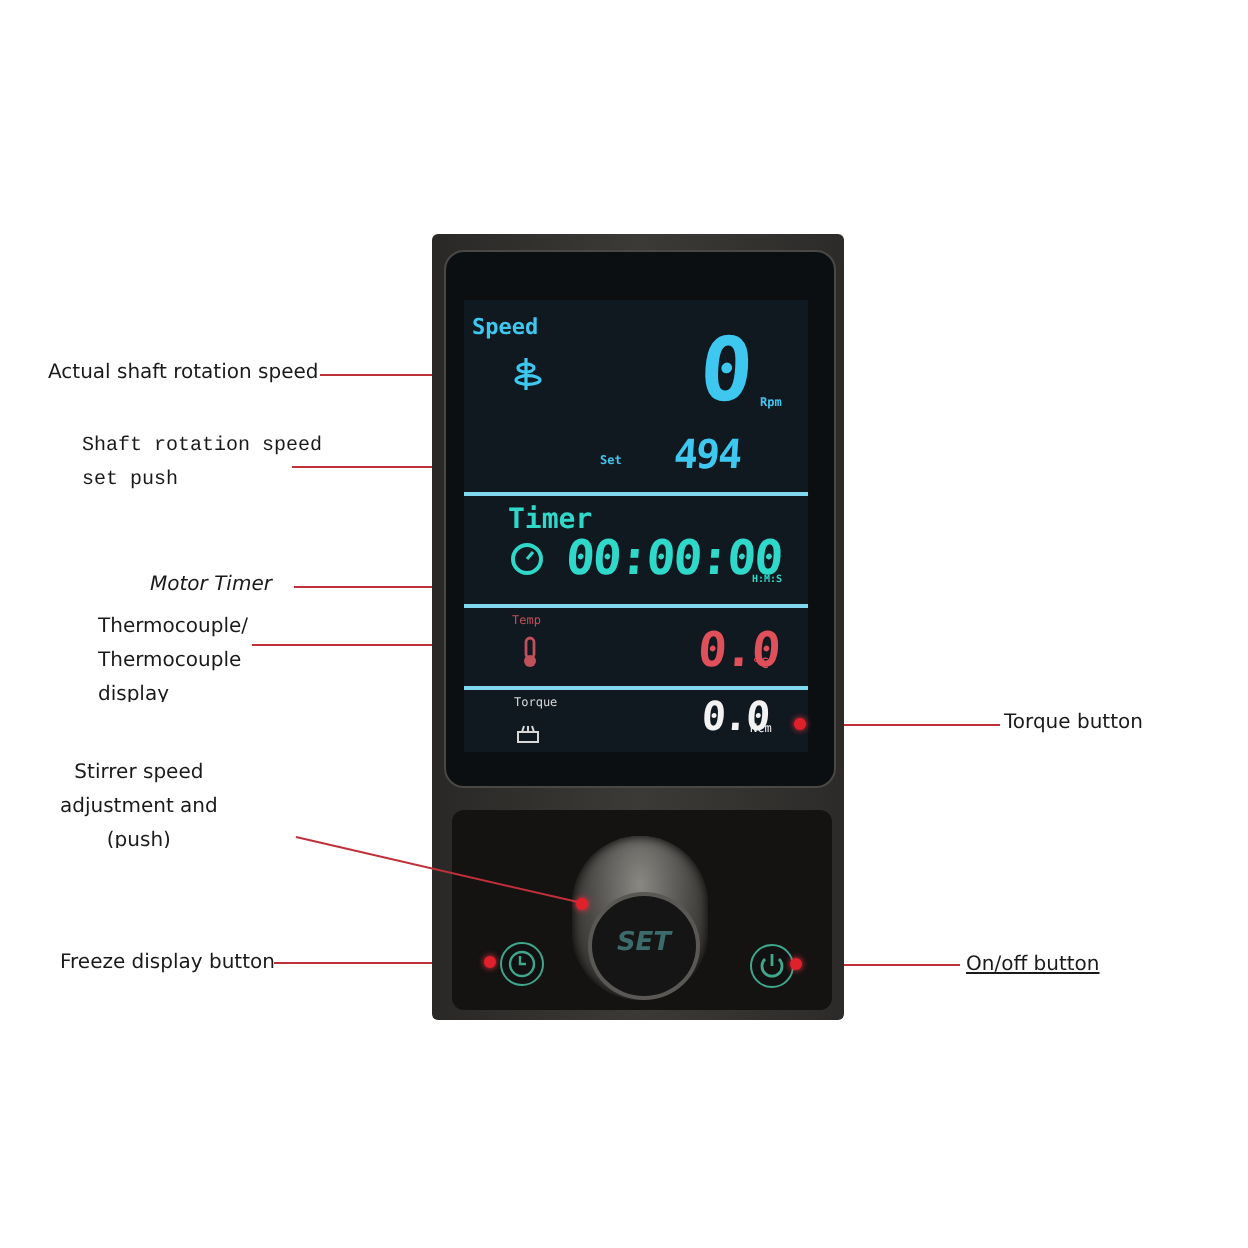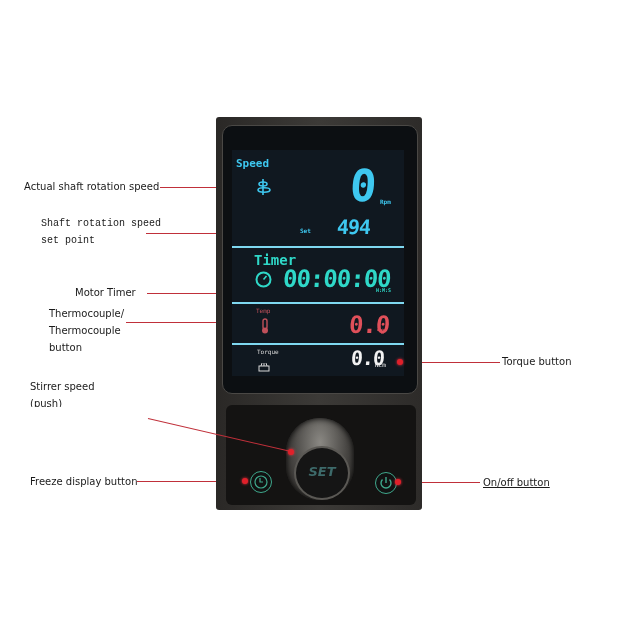--- a/index.html
+++ b/index.html
@@ -115,39 +115,40 @@
   </style>
 </head>
 <body>
 
 <div class="annot" style="left:24px; top:178px;">Actual shaft rotation speed</div>
 <div class="line" style="left:160px; top:187px; width:192px; background:#c0303a;"></div>
 <div class="dot" style="left:352px; top:187px;"></div>
 
 <div class="annot" style="left:41px; top:215px;font-family:Liberation Mono, monospace;">
   <div>Shaft rotation speed</div>
-  <div>set point</div>
+  <div>set push</div>
 </div>
 <div class="line" style="left:146px; top:233px; width:146px;"></div>
 <div class="dot" style="left:292px; top:233px;"></div>
 
-<div class="annot" style="left:75px; top:284px;">Motor Timer</div>
+<div class="annot" style="left:75px; top:284px;font-style:italic;">Motor Timer</div>
 <div class="line" style="left:147px; top:293px; width:103px;"></div>
 <div class="dot" style="left:250px; top:293px;"></div>
 
 <div class="annot" style="left:49px; top:305px;">
   <div>Thermocouple/</div>
   <div>Thermocouple</div>
-  <div style="height:12px; overflow:hidden;">button</div>
+  <div style="height:12px; overflow:hidden;">display</div>
 </div>
 <div class="line" style="left:126px; top:322px; width:124px;"></div>
 <div class="dot" style="left:250px; top:322px;"></div>
 
-<div class="annot" style="left:30px; top:378px;">
+<div class="annot" style="left:30px; top:378px;text-align:center;">
   <div>Stirrer speed</div>
+  <div>adjustment and</div>
   <div style="height:12px; overflow:hidden;">(push)</div>
 </div>
 
 <div class="annot" style="left:30px; top:473px;">Freeze display button</div>
 <div class="line" style="left:137px; top:481px; width:111px;"></div>
 
 <div class="annot" style="left:502px; top:353px;">Torque button</div>
 <div class="line" style="left:400px; top:362px; width:100px;"></div>
 
 <div class="annot" style="left:483px; top:474px;text-decoration:underline;">On/off button</div>

